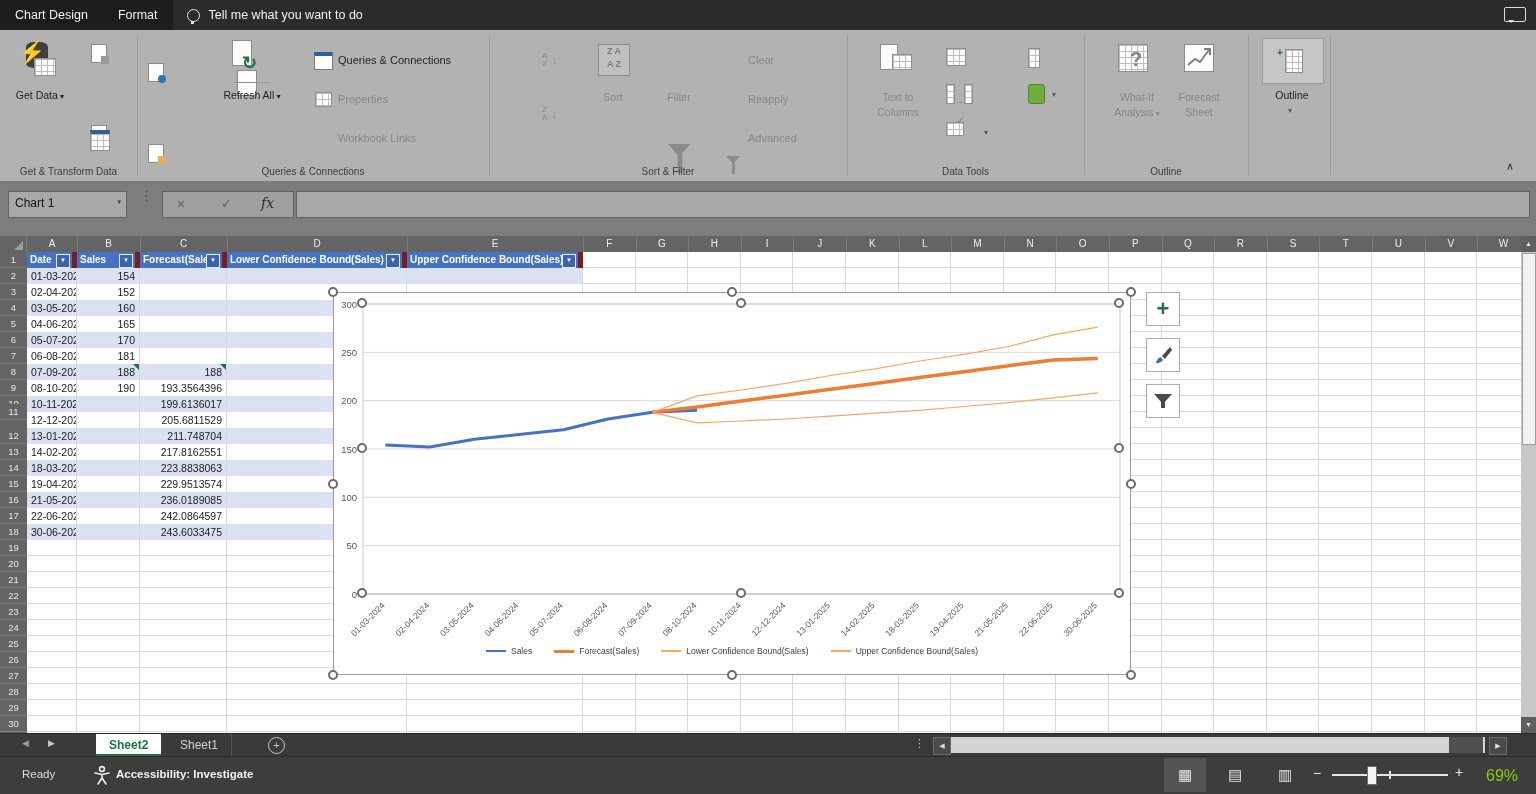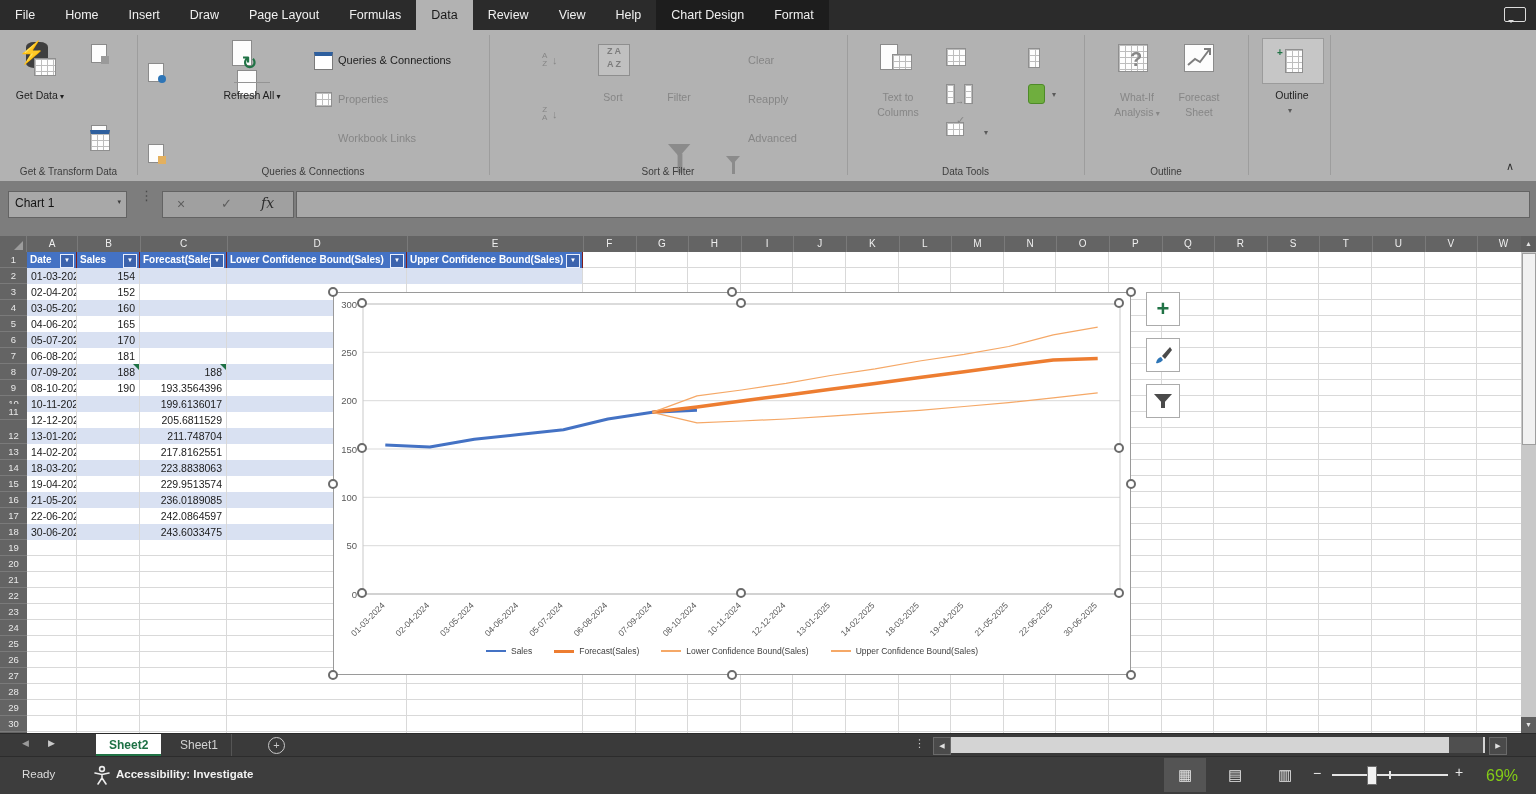--- a/index.html
+++ b/index.html
@@ -34,21 +34,21 @@
   #fbar{left:0;top:181px;width:1536px;height:55px;background:#7d7d7d}
   .fbox{background:#a8a8a8;border:1px solid #636363}
   
   #colheads{left:0;top:236px;width:1521px;height:16px;background:#646464}
   .colh{position:absolute;top:0;height:16px;color:#efefef;font-size:10px;text-align:center;line-height:16px;border-right:1px solid #7a7a7a;overflow:hidden}
   .rowh{position:absolute;left:0;width:27px;height:16px;background:#646464;color:#e9e9e9;font-size:9.5px;text-align:center;line-height:16px;border-bottom:1px solid #7a7a7a;box-sizing:border-box}
   #gridbg{left:27px;top:252px;width:1494px;height:481px;background:#fff}
   .vline{position:absolute;top:0;width:1px;height:481px;background:#d9d9d9}
   .hlines{position:absolute;left:0;top:0;width:100%;height:100%;background:repeating-linear-gradient(to bottom,transparent 0px,transparent 15px,#d9d9d9 15px,#d9d9d9 16px)}
   .tcell{position:absolute;font-size:10.5px;color:#1a1a1a;line-height:16px;overflow:hidden;white-space:nowrap;box-sizing:border-box;border-right:1px solid #d9d9d9}
-  .thead{background:#4472c4;color:#fff;font-weight:bold;font-size:10px;border-right:1px solid #7f1d1d}
+  .thead{background:#4472c4;color:#fff;font-weight:bold;font-size:10px;border-right:5px solid #7f1d1d}
   .fltr{position:absolute;right:2px;top:2px;width:12px;height:12px;background:#3c63ad;border:1px solid #e8eefc;color:#fff;font-size:6px;line-height:11px;text-align:center}
   .flag{position:absolute;right:0;top:0;width:0;height:0;border-top:6px solid #1e7145;border-left:6px solid transparent}
   
   #chart{left:333px;top:292px;width:798px;height:383px;background:#fff;border:1px solid #9a9a9a;box-sizing:border-box}
   .handle{position:absolute;width:10px;height:10px;border-radius:50%;background:#fff;border:2px solid #6b6b6b;box-sizing:border-box;z-index:30}
   #legend{position:absolute;left:0;top:353px;width:100%;display:flex;justify-content:center;align-items:center;gap:22px}
   .litem{display:flex;align-items:center;gap:5px}
   .litem span{font-size:8.5px;color:#404040}
   .cbtn{left:1146px;width:34px;height:34px;background:#fff;border:1px solid #ababab;box-sizing:border-box;display:flex;align-items:center;justify-content:center}
   
@@ -58,36 +58,28 @@
   .sheettab{position:absolute;top:0;height:22px;font-size:12px;line-height:22px;padding:0 13px}
   #statusbar{left:0;top:756px;width:1536px;height:38px;background:#3d3d3d;border-top:1px solid #2c2c2c;color:#e6e6e6}
   .viewbtn{position:absolute;top:1px;width:42px;height:34px;display:flex;align-items:center;justify-content:center;color:#e8e8e8;font-size:15px}
 </style>
 </head>
 <body>
 
 <div id="app">
 
   <div id="tabstrip">
-    <div id="tabs-normal" style="display:flex">
-        <div class="tab">File</div>
-        <div class="tab">Home</div>
-        <div class="tab">Insert</div>
-        <div class="tab">Draw</div>
-        <div class="tab">Page Layout</div>
-        <div class="tab">Formulas</div>
-        <div class="tab active">Data</div>
-        <div class="tab">Review</div>
-        <div class="tab">View</div>
-        <div class="tab">Help</div>
-      </div>
     <div class="ctxwrap" id="tabs-ctx">
         <div class="tab">Chart Design</div>
         <div class="tab">Format</div>
       </div>
+    <div id="tellme">
+      <span class="bulb"></span>
+      <span>Tell me what you want to do</span>
+    </div>
   </div>
   <div class="abs" id="comment-icon"></div>
 
   <div class="abs" id="ribbon">
 
     <div class="abs" style="left:18px;top:10px;width:44px;height:44px">
       <div class="abs" style="left:8px;top:2px;width:22px;height:26px;background:#3f3f3f;border-radius:8px/5px"></div>
       <div class="abs" style="left:0;top:0px;color:#f2b721;font-size:22px;font-weight:bold">⚡</div>
       <div class="abs gridico" style="left:16px;top:18px;width:20px;height:16px"></div>
     </div>

